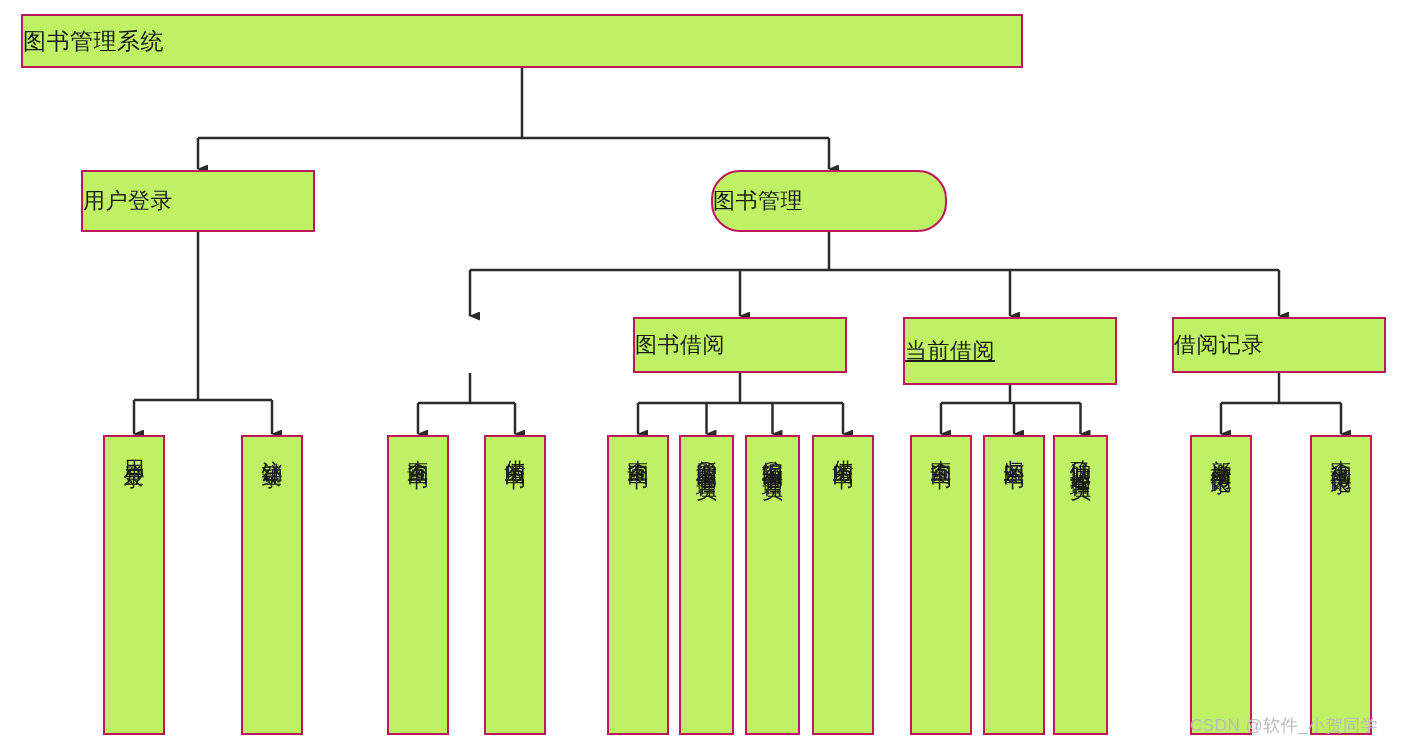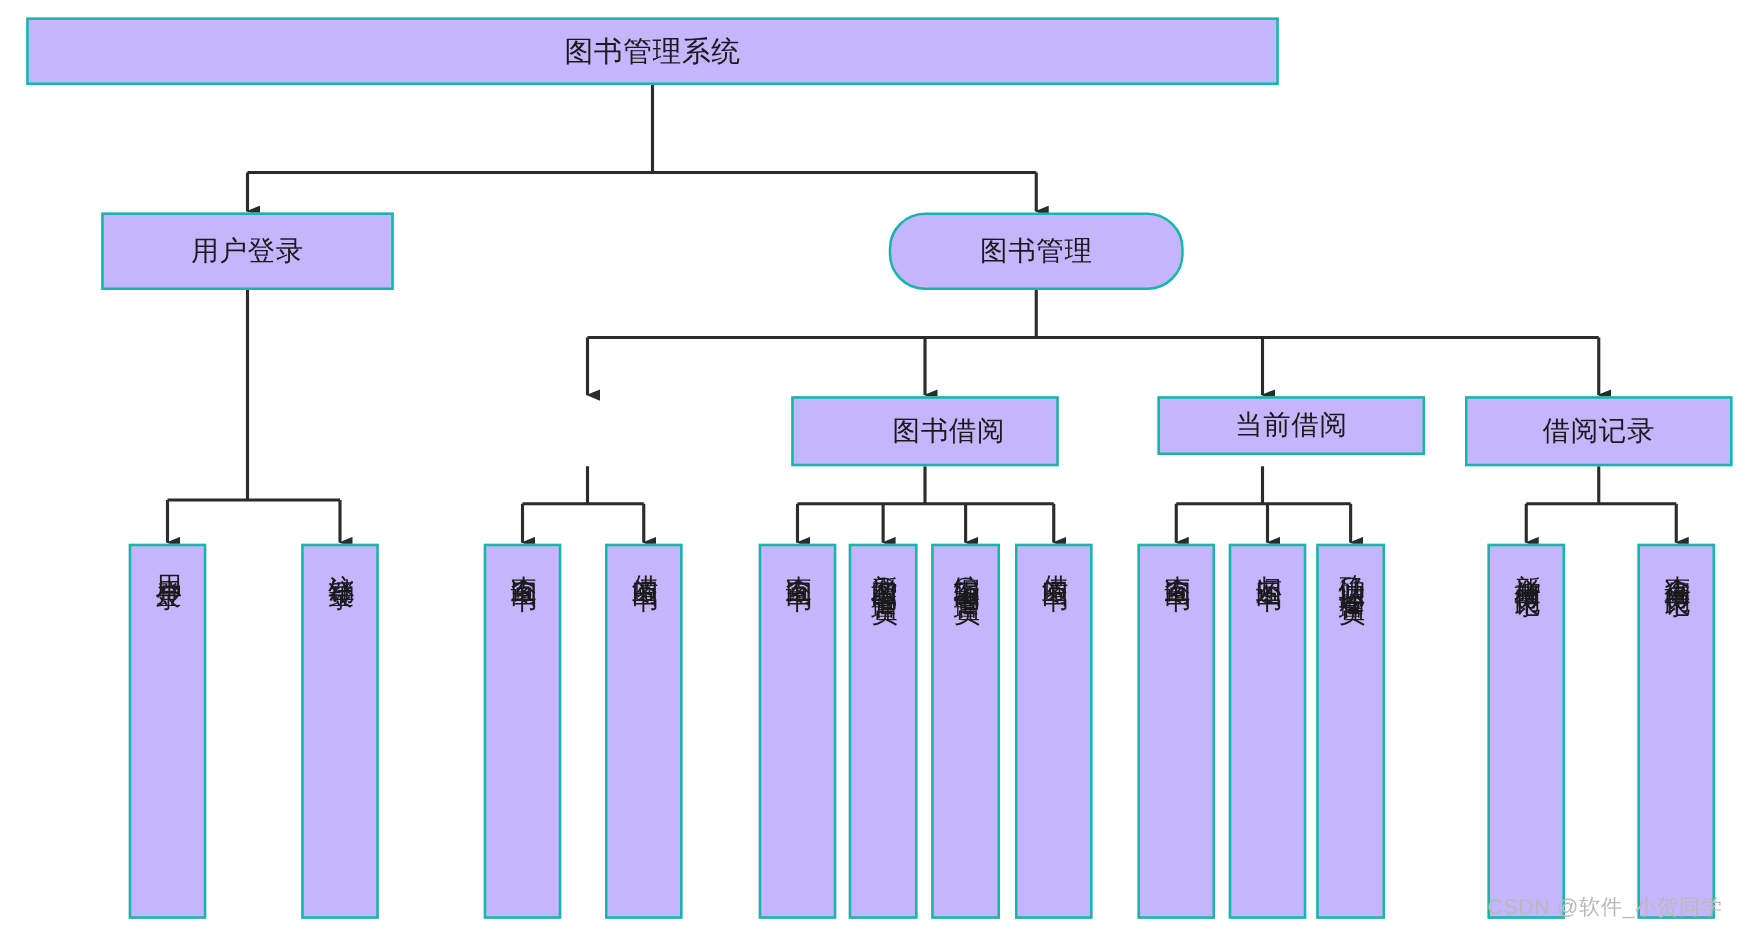--- a/index.html
+++ b/index.html
@@ -22,25 +22,25 @@
     position: absolute;
     left: 0;
     top: 0;
     width: 1405px;
     height: 747px;
     pointer-events: none;
   }
   .node {
     position: absolute;
     box-sizing: border-box;
-    background: #c4b5fd;
-    border: 2px solid #14b8a6;
+    background: #bef264;
+    border: 2px solid #be185d;
     display: flex;
     align-items: center;
-    justify-content: center;
+    justify-content: flex-start;
     color: #1a1a1a;
     z-index: 2;
   }
   .node .label {
     display: block;
     text-align: center;
     line-height: 1.22;
     letter-spacing: 0.5px;
   }
   .node.horizontal .label {
@@ -123,24 +123,24 @@
     <span class="label">图书管理系统</span>
   </div>
 
   <div class="node horizontal" style="left: 81px; top: 170px; width: 234px; height: 62px;">
     <span class="label">用户登录</span>
   </div>
   <div class="node horizontal" style="left: 711px; top: 170px; width: 236px; height: 62px; border-radius: 29px;">
     <span class="label">图书管理</span>
   </div>
 
-  <div class="node horizontal" style="left: 633px; top: 317px; width: 214px; height: 56px; padding-left: 38px;">
+  <div class="node horizontal" style="left: 633px; top: 317px; width: 214px; height: 56px;">
     <span class="label">图书借阅</span>
   </div>
-  <div class="node horizontal" style="left: 926px; top: 317px; width: 214px; height: 47px;">
+  <div class="node horizontal" style="left: 903px; top: 317px; width: 214px; height: 68px; text-decoration: underline;">
     <span class="label">当前借阅</span>
   </div>
   <div class="node horizontal" style="left: 1172px; top: 317px; width: 214px; height: 56px;">
     <span class="label">借阅记录</span>
   </div>
 
   <div class="node vertical" style="left: 103px; top: 435px; width: 62px; height: 300px;">
     <span class="label">用户登录</span>
   </div>
   <div class="node vertical" style="left: 241px; top: 435px; width: 62px; height: 300px;">

